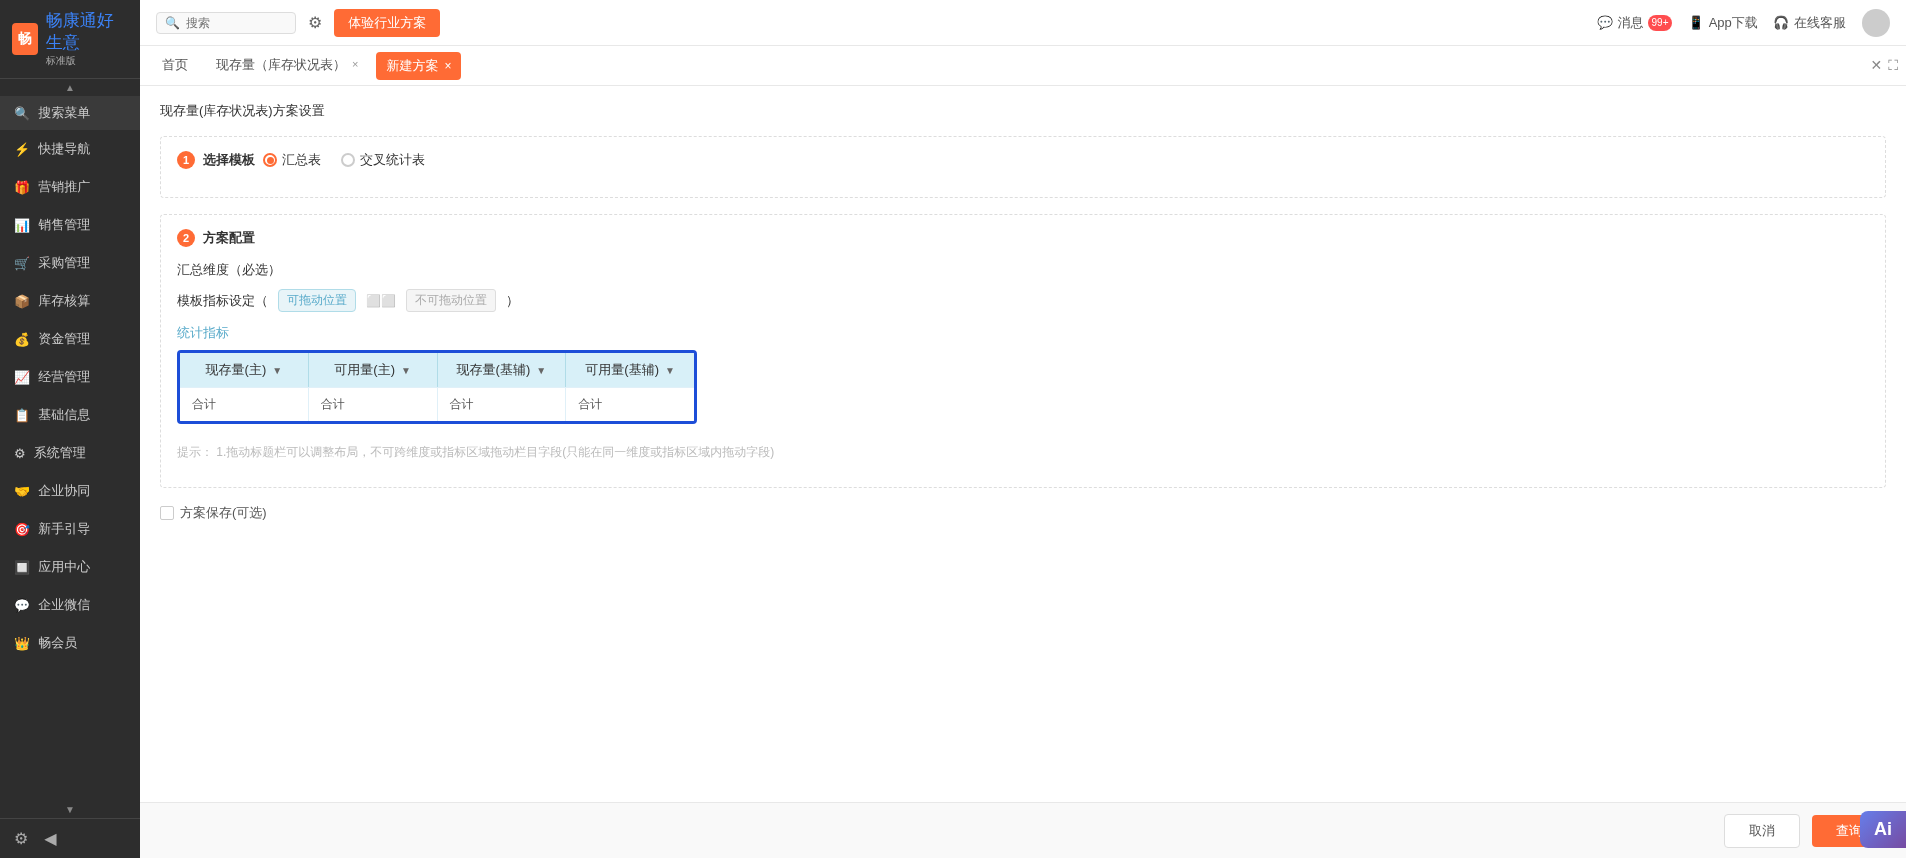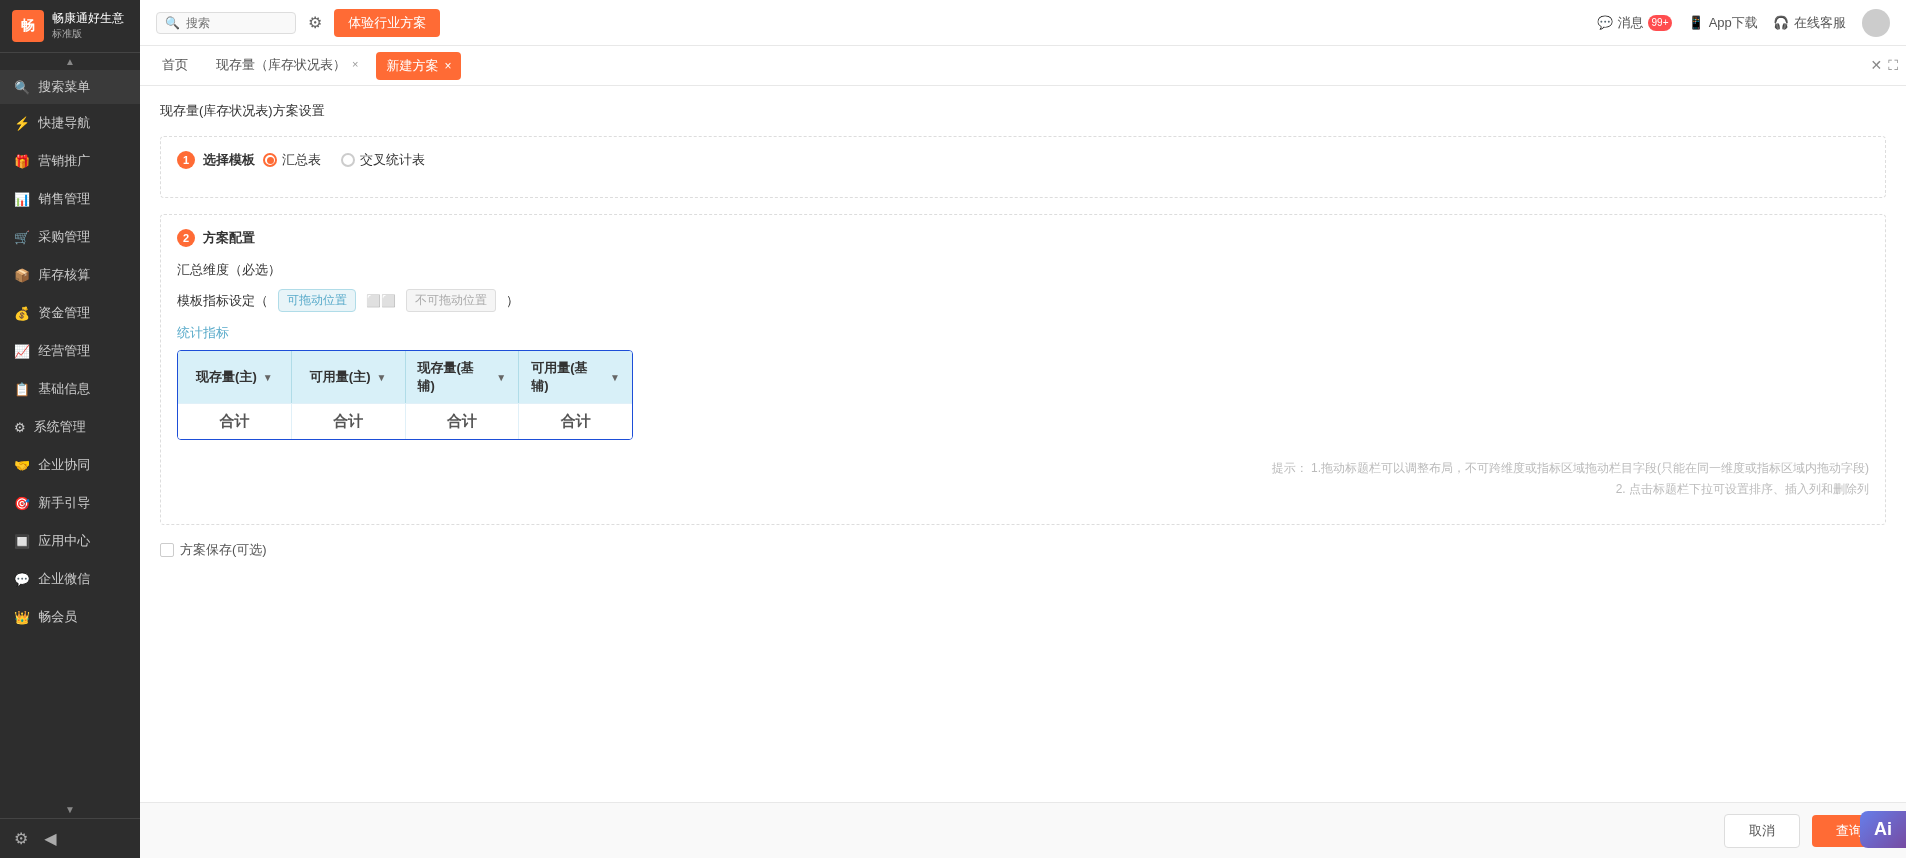--- a/index.html
+++ b/index.html
@@ -25,21 +25,21 @@
     .sidebar-logo-icon {
       width: 32px;
       height: 32px;
       background: #ff6b35;
       border-radius: 4px;
       display: flex;align-items:center;justify-content:center;
       color: white;
       font-size: 14px;
       font-weight: bold;
     }
-    .sidebar-logo-text { font-size: 12px; color: #ffffff; line-height: 1.3; }
+    .sidebar-logo-text { font-size: 17px; color: #3b82f6; line-height: 1.3; }
     .sidebar-logo-sub { font-size: 10px; color: #aaa; }
 
     .sidebar-scroll { flex: 1; overflow-y: auto; }
     .sidebar-item {
       display: flex;
       align-items: center;
       padding: 10px 14px;
       cursor: pointer;
       gap: 8px;
       color: #ccc;
@@ -195,38 +195,38 @@
       background: #e8f4f8; border: 1px solid #b0dce8; border-radius: 4px;
       padding: 2px 8px; font-size: 12px; color: #5aabca;
     }
     .non-draggable-badge {
       background: #f5f5f5; border: 1px solid #ddd; border-radius: 3px;
       padding: 2px 8px; font-size: 12px; color: #aaa;
     }
 
     
     .stats-section-title { color: #5aabca; font-size: 13px; margin-bottom: 8px; }
-    .stats-table { border: 1px solid #1d4ed8; border-radius: 4px; overflow: hidden; width: 456px; font-weight: bold; }
+    .stats-table { border: 3px solid #1d4ed8; border-radius: 4px; overflow: hidden; width: 520px; }
     .stats-header { display: flex; background: #d8f0f8; }
     .stats-col {
       flex: 1; padding: 8px 12px; display: flex; align-items: center; justify-content: center;
       gap: 6px; font-size: 13px; color: #333;
       border-right: 1px solid #b0dce8;
     }
     .stats-col:last-child { border-right: none; }
     .stats-row { display: flex; background: #fff; border-top: 1px solid #e0f0f8; }
     .stats-cell {
-      flex: 1; padding: 8px 12px; text-align: center; font-size: 15px; color: #555;
+      flex: 1; padding: 8px 12px; text-align: left; font-size: 12px; color: #555;
       border-right: 1px solid #e0f0f8;
     }
     .stats-cell:last-child { border-right: none; }
     .chevron-down { font-size: 10px; color: #666; }
 
     
-    .tips { font-size: 12px; color: #bbb; margin-top: 12px; padding: 8px 0; text-align: right; }
+    .tips { font-size: 12px; color: #bbb; margin-top: 12px; padding: 8px 0; }
     .tips p { margin-bottom: 4px; }
 
     
     .save-option { display: flex; align-items: center; gap: 6px; font-size: 13px; color: #555; margin-top: 8px; }
     .checkbox { width: 14px; height: 14px; border: 1px solid #ccc; border-radius: 2px; cursor: pointer; }
 
     
     .bottom-bar {
       background: #f9f9f9; border-top: 1px solid #e8e8e8;
       height: 56px; display: flex; align-items: center; justify-content: flex-end;
@@ -446,21 +446,20 @@
           <div class="stats-row">
             <div class="stats-cell">合计</div>
             <div class="stats-cell">合计</div>
             <div class="stats-cell">合计</div>
             <div class="stats-cell">合计</div>
           </div>
         </div>
 
         <div class="tips">
           <p>提示：  1.拖动标题栏可以调整布局，不可跨维度或指标区域拖动栏目字段(只能在同一维度或指标区域内拖动字段)</p>
-          <p>         2. 点击标题栏下拉可设置排序、插入列和删除列</p>
         </div>
       </div>
 
       <div class="save-option">
         <div class="checkbox"></div>
         <span>方案保存(可选)</span>
       </div>
     </div>
   </div>
 

